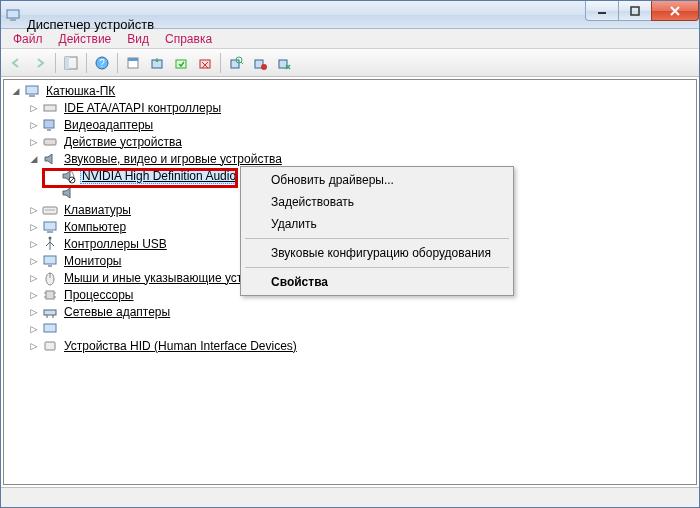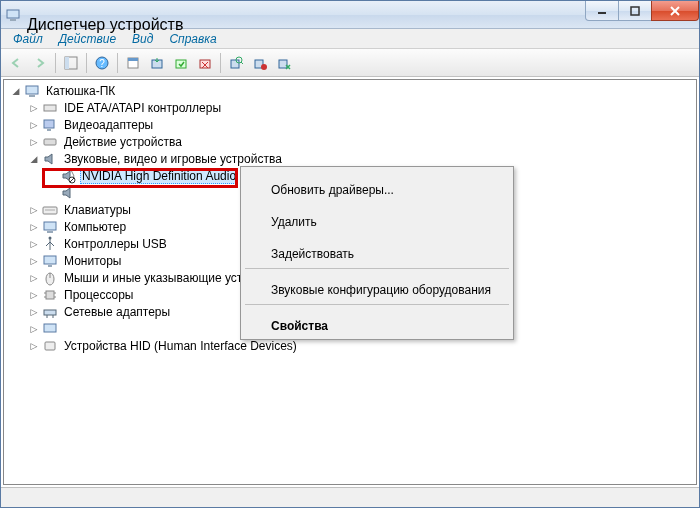--- a/index.html
+++ b/index.html
@@ -29,21 +29,21 @@
     padding: 0 4px;
     border-bottom: 1px solid #a8b8cc;
     position: relative;
   }
   .titlebar .app-icon {
     width: 16px; height: 16px; margin-right: 6px;
     display: flex; align-items: center; justify-content: center;
   }
   .titlebar .title {
     color: #000;
-    font-size: 16px;
+    font-size: 13px;
     margin-top: 20px;
   }
   .win-buttons {
     position: absolute;
     right: 0; top: 0;
     display: flex;
     height: 20px;
   }
   .win-btn {
     width: 34px; height: 20px;
@@ -67,23 +67,22 @@
   .menubar {
     height: 20px;
     display: flex;
     align-items: center;
     padding: 0 4px;
     background: #f0f0f0;
     border-bottom: 1px solid #d0d0d0;
   }
   .menubar .menu-item {
     padding: 2px 8px;
-    color: #0369a1;
+    color: #be185d;
     cursor: default;
-    font-style: italic;
   }
   
   .toolbar {
     height: 28px;
     display: flex;
     align-items: center;
     padding: 2px 4px;
     background: linear-gradient(to bottom, #fcfcfc, #e8e8e8);
     border-bottom: 1px solid #c0c0c0;
     gap: 2px;
@@ -123,21 +122,21 @@
     margin-right: 2px;
     color: #666;
     font-size: 9px;
     cursor: default;
   }
   .tw.empty { visibility: hidden; }
   .nicon {
     width: 16px; height: 16px; margin-right: 4px;
     display: inline-flex; align-items: center; justify-content: center;
   }
-  .nlabel { padding: 1px 2px; }
+  .nlabel { padding: 1px 2px; text-decoration: underline; }
   .nlabel.selected {
     background: #cde8ff;
     border: 1px dotted #3399ff;
     padding: 0 1px;
   }
   .indent-0 { padding-left: 4px; }
   .indent-1 { padding-left: 22px; }
   .indent-2 { padding-left: 40px; }
   
   .red-box {
@@ -154,21 +153,20 @@
     box-shadow: 2px 2px 4px rgba(0,0,0,0.25);
     padding: 2px;
     z-index: 10;
     min-width: 230px;
   }
   .cm-item {
     padding: 4px 20px 4px 28px;
     color: #000;
     cursor: default;
     position: relative;
-    margin-top: 10px;
   }
   .cm-item.bold { font-weight: bold; }
   .cm-sep {
     height: 1px;
     background: #c0c0c0;
     margin: 3px 2px;
   }
   
   .statusbar {
     height: 20px;
@@ -465,22 +463,22 @@
           </span>
         <span class="nlabel">Устройства HID (Human Interface Devices)</span>
       </div>
 
     </div>
 
     <div class="red-box" style="left:38px; top:88px; width:196px; height:20px;"></div>
 
     <div class="context-menu" style="left:236px; top:86px;">
       <div class="cm-item">Обновить драйверы...</div>
+      <div class="cm-item">Задействовать</div>
       <div class="cm-item">Удалить</div>
-      <div class="cm-item">Задействовать</div>
       <div class="cm-sep"></div>
       <div class="cm-item">Звуковые конфигурацию оборудования</div>
       <div class="cm-sep"></div>
       <div class="cm-item bold">Свойства</div>
     </div>
 
     <div class="red-box" style="left:239px; top:109px; width:224px; height:22px;"></div>
 
   </div>
 

